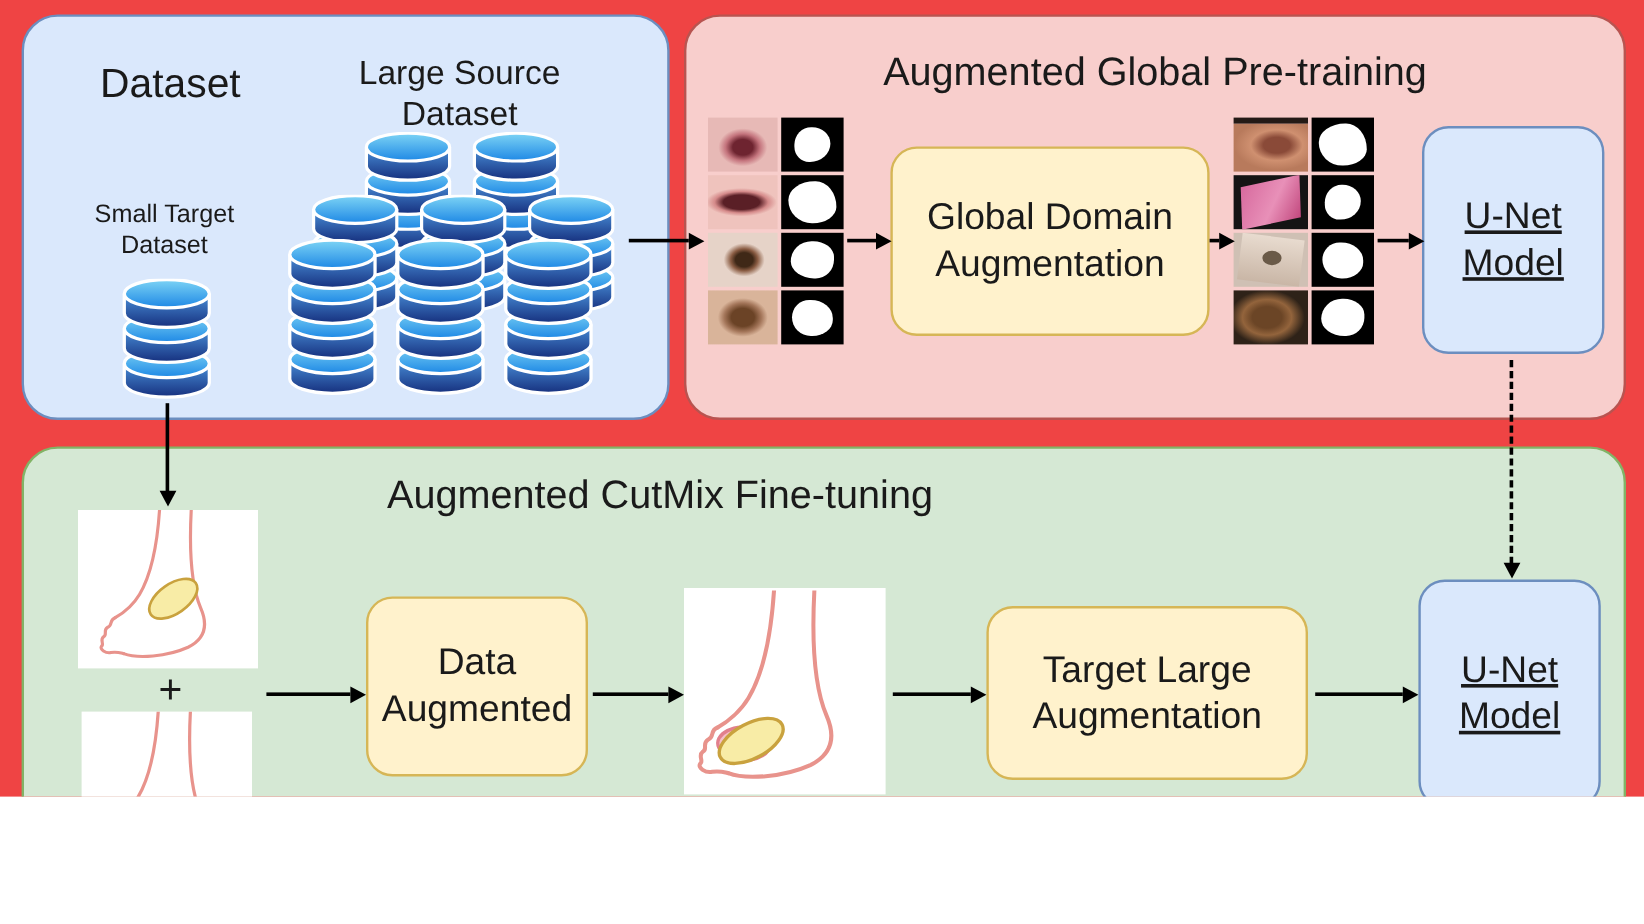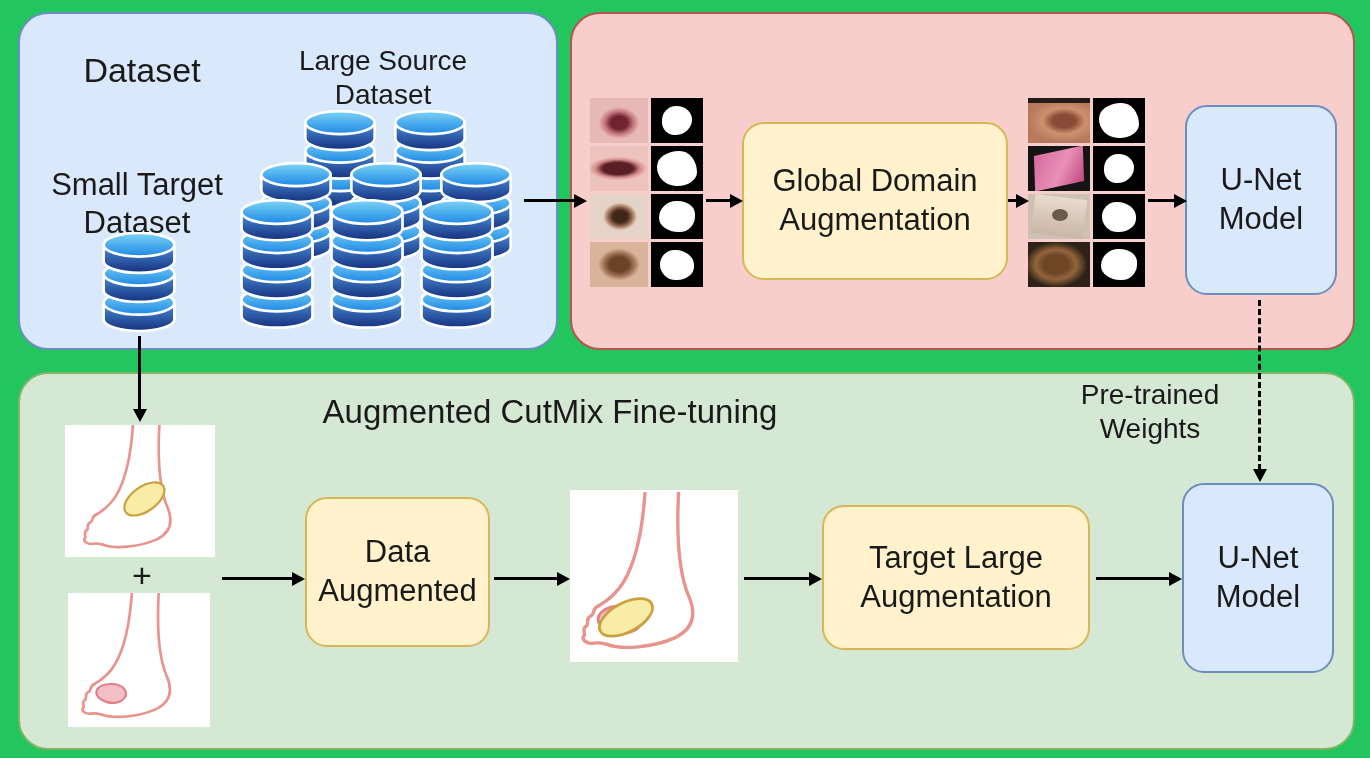--- a/index.html
+++ b/index.html
@@ -1,33 +1,33 @@
 <!DOCTYPE html>
 <html style="--dataset-box-bg: #dae8fc; --dataset-box-border: #6c8ebf; --pretraining-box-bg: #f8cecc; --pretraining-box-border: #b85450; --finetuning-box-bg: #d5e8d4; --finetuning-box-border: #82b366; --process-box-bg: #fff2cc; --process-box-border: #d6b656; --unet-box-bg: #dae8fc; --unet-box-border: #6c8ebf; --database-blue-dark: #16307e; --database-blue-light: #55c0f0; --foot-outline-pink: #e8938c; --lesion-yellow: #f8eca6; --lesion-pink: #f5bfc7;"><head>
 <meta charset="utf-8">
 <style>
   * { margin:0; padding:0; box-sizing:border-box; }
   html,body { background:#ffffff; }
   body { font-family:"Liberation Sans", sans-serif; color:#1a1a1a; }
-  .canvas { position:relative; width:1370px; height:758px; background:#22c55e; overflow:hidden; }
+  .canvas { position:relative; width:1370px; height:664px; background:#ef4444; overflow:hidden; }
 
   .panel { position:absolute; border-radius:30px; border:2px solid; }
   .panel.blue  { background:var(--dataset-box-bg,#dae8fc);  border-color:var(--dataset-box-border,#6c8ebf); }
   .panel.red   { background:var(--pretraining-box-bg,#f8cecc); border-color:var(--pretraining-box-border,#b85450); }
   .panel.green { background:var(--finetuning-box-bg,#d5e8d4); border-color:var(--finetuning-box-border,#82b366); }
 
   .label { position:absolute; text-align:center; white-space:pre-line; line-height:1.22; }
   .title-lg { font-size:33px; }
   .title-md { font-size:28px; }
 
   .node { position:absolute; display:flex; align-items:center; justify-content:center;
           text-align:center; white-space:pre-line; border:2px solid; border-radius:22px;
           font-size:31px; line-height:1.25; }
   .node.yellow { background:var(--process-box-bg,#fff2cc); border-color:var(--process-box-border,#d6b656); }
-  .node.bluebox { background:var(--unet-box-bg,#dae8fc); border-color:var(--unet-box-border,#6c8ebf); }
+  .node.bluebox { background:var(--unet-box-bg,#dae8fc); border-color:var(--unet-box-border,#6c8ebf);text-decoration:underline; }
 
   .arrow-h { position:absolute; height:0; border-top:3px solid #000; }
   .arrow-h::after { content:""; position:absolute; right:-13px; top:-8px; width:0; height:0;
                     border-left:13px solid #000; border-top:7px solid transparent; border-bottom:7px solid transparent; }
   .arrow-v { position:absolute; width:0; border-left:3px solid #000; }
   .arrow-v::after { content:""; position:absolute; bottom:-12px; left:-8px; width:0; height:0;
                     border-top:13px solid #000; border-left:7px solid transparent; border-right:7px solid transparent; }
   .arrow-v.dashed { border-left-style:dashed; }
 
   .db { position:absolute; }
@@ -104,21 +104,21 @@
     </symbol>
   </defs>
 </svg>
 
 <div class="canvas">
 
   <div class="panel blue" style="left:18px;top:12px;width:540px;height:338px"></div>
   <div class="label title-lg" style="left:62px;top:50px;width:160px;font-size:34px">Dataset</div>
   <div class="label title-md" style="left:248px;top:44px;width:270px">Large Source
 Dataset</div>
-  <div class="label title-md" style="left:42px;top:166px;width:190px;font-size:31px">Small Target
+  <div class="label title-md" style="left:42px;top:166px;width:190px;font-size:21px">Small Target
 Dataset</div>
 
   <svg class="db" style="left:300px;top:110px;width:80px;height:107px">
       <use href="#db3"></use>
     </svg>
   <svg class="db" style="left:390px;top:110px;width:80px;height:107px">
       <use href="#db3"></use>
     </svg>
   <svg class="db" style="left:256px;top:162px;width:80px;height:107px">
       <use href="#db3"></use>
@@ -137,20 +137,21 @@
     </svg>
   <svg class="db" style="left:416px;top:199px;width:82px;height:139px">
       <use href="#db4"></use>
     </svg>
 
   <svg class="db" style="left:98px;top:232px;width:82px;height:109px">
       <use href="#db3"></use>
     </svg>
 
   <div class="panel red" style="left:570px;top:12px;width:785px;height:338px"></div>
+  <div class="label title-lg" style="left:570px;top:40px;width:785px">Augmented Global Pre-training</div>
 
   <div class="img-col" style="left:590px;top:98px">
     <div class="img-row">
         <div class="photo p1"></div>
         <div class="mask m1"></div>
       </div>
     <div class="img-row">
         <div class="photo p2"></div>
         <div class="mask m2"></div>
       </div>
@@ -184,22 +185,20 @@
         <div class="photo2 q4"></div>
         <div class="mask m3"></div>
       </div>
   </div>
 
   <div class="node bluebox" style="left:1185px;top:105px;width:152px;height:190px">U-Net
 Model</div>
 
   <div class="panel green" style="left:18px;top:372px;width:1337px;height:378px"></div>
   <div class="label title-lg" style="left:250px;top:392px;width:600px">Augmented CutMix Fine-tuning</div>
-  <div class="label title-md" style="left:1040px;top:378px;width:220px">Pre-trained
-Weights</div>
 
   <div class="white-img" style="left:65px;top:425px;width:150px;height:132px">
     <svg viewBox="0 0 150 150" preserveAspectRatio="xMidYMid meet">
       <use href="#foot"></use>
       <ellipse cx="80" cy="84" rx="26" ry="14" transform="rotate(-35 80 84)" fill="#f8eca6" stroke="#c9a23e" stroke-width="2.5"></ellipse>
     </svg>
   </div>
   <div class="plus" style="left:120px;top:556px;width:44px">+</div>
   <div class="white-img" style="left:68px;top:593px;width:142px;height:134px">
     <svg viewBox="0 0 150 150" preserveAspectRatio="xMidYMid meet">

